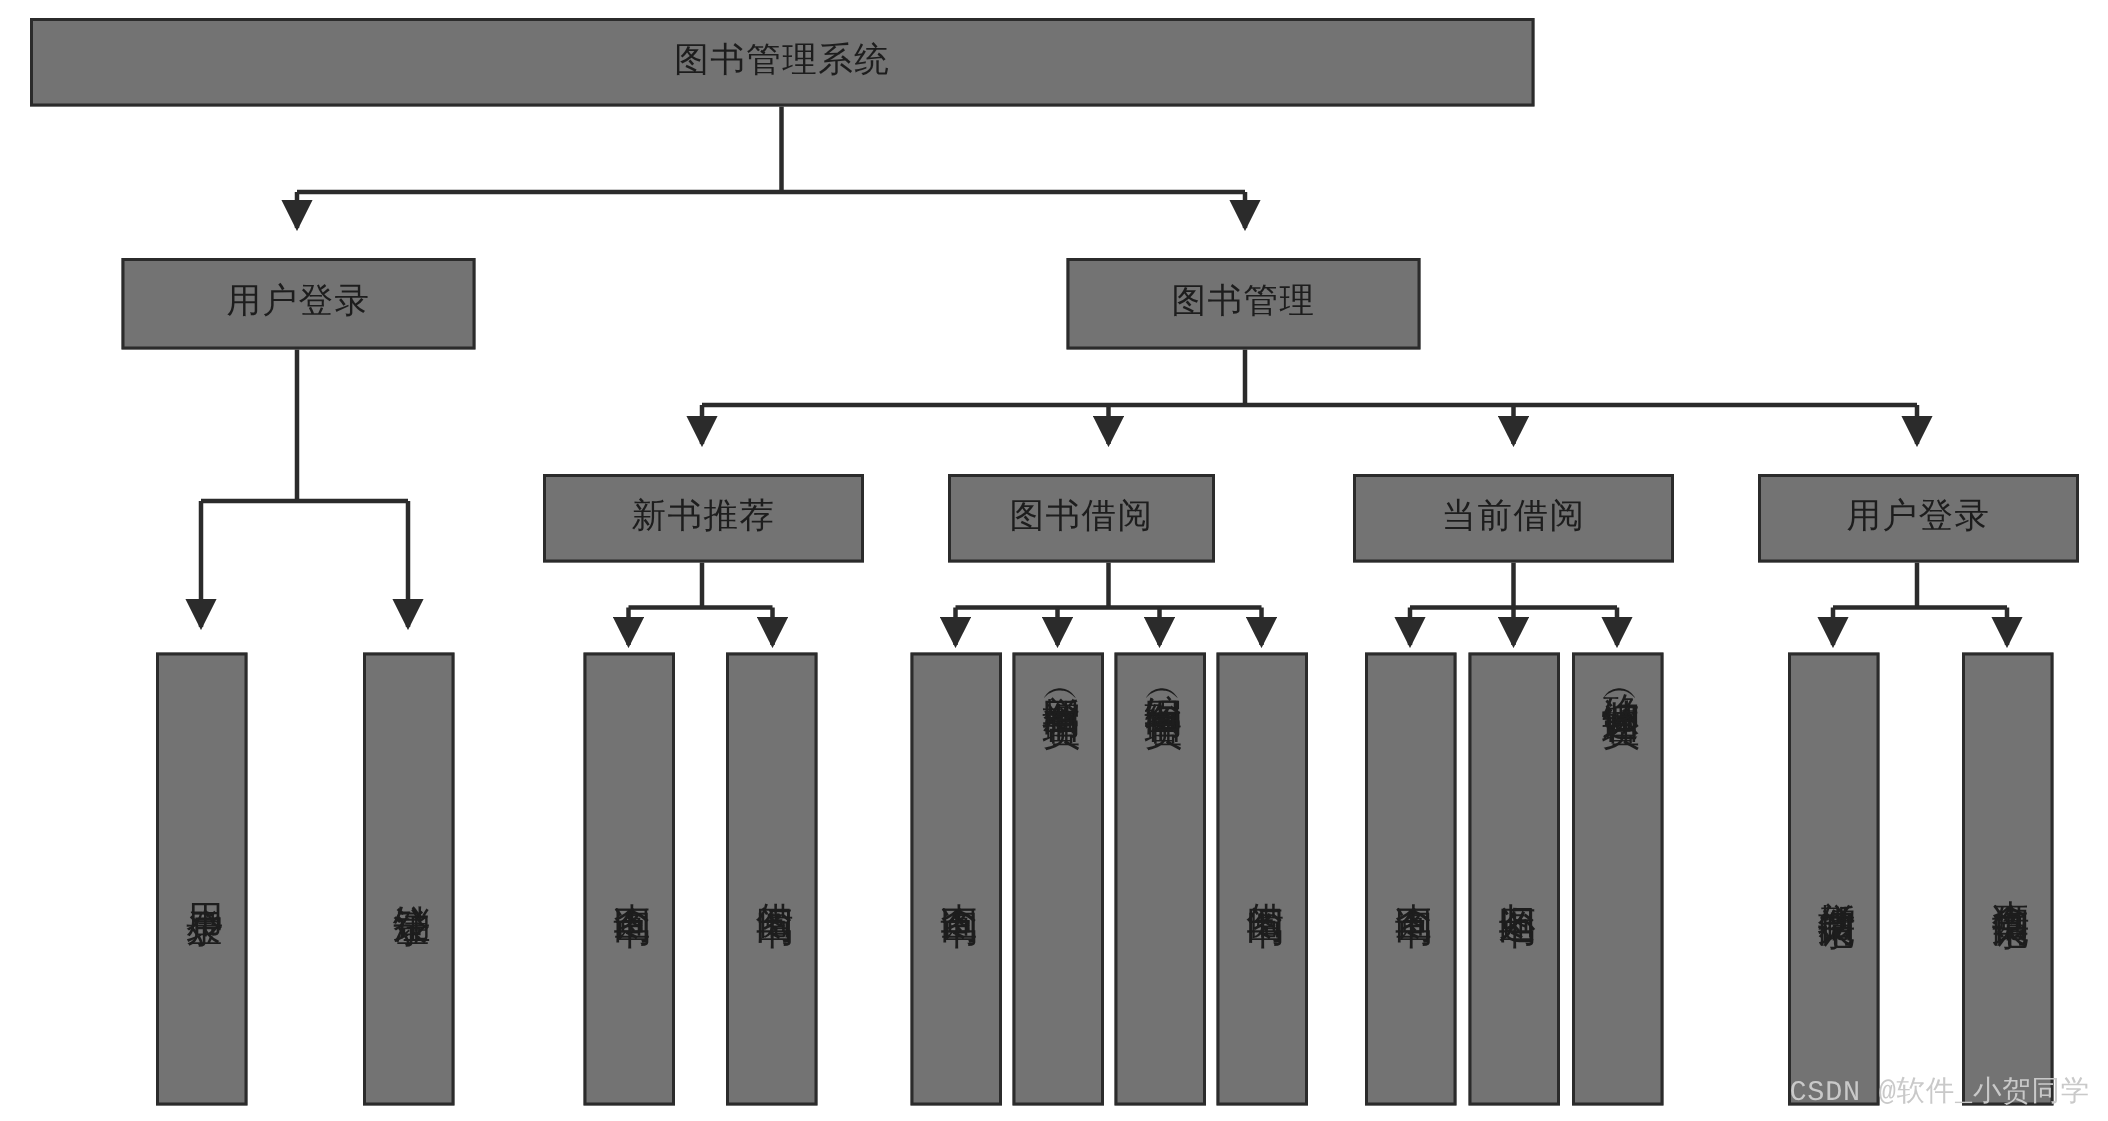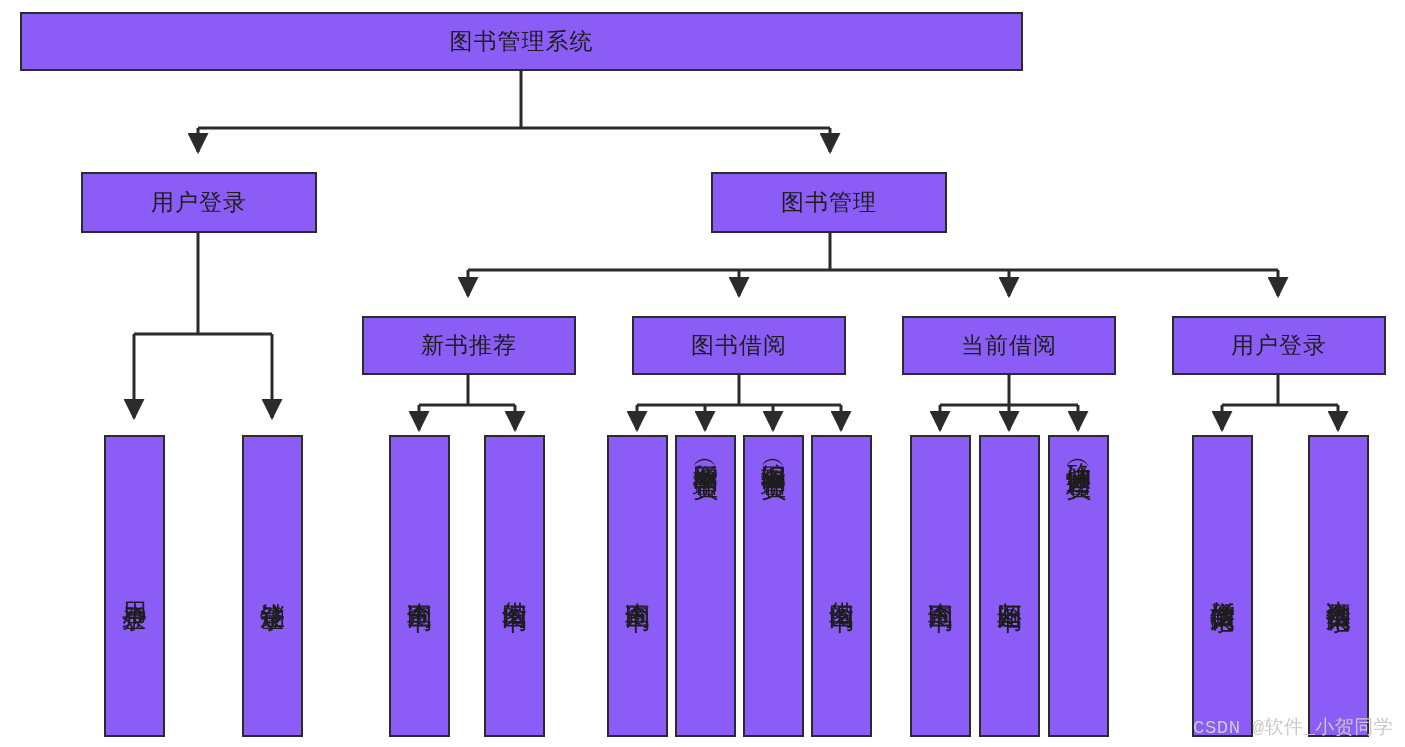--- a/index.html
+++ b/index.html
@@ -22,26 +22,27 @@
     position: absolute;
     left: 0;
     top: 0;
     width: 1405px;
     height: 747px;
     pointer-events: none;
   }
   .node {
     position: absolute;
     box-sizing: border-box;
-    background: #8b5cf6;
+    background: #737373;
     border: 2px solid #2b2b2b;
     display: flex;
     align-items: center;
     justify-content: center;
     color: #1d1d1d;
+    font-family: Liberation Mono, monospace;
   }
   .node .lbl {
     display: block;
     text-align: center;
     line-height: 1.05;
   }
   
   .node.horiz .lbl {
     writing-mode: horizontal-tb;
     font-size: 23px;
@@ -142,21 +143,21 @@
   <div class="node horiz" style="left:81px; top:172px; width:236px; height:61px;">
     <span class="lbl">用户登录</span>
   </div>
   <div class="node horiz" style="left:711px; top:172px; width:236px; height:61px;">
     <span class="lbl">图书管理</span>
   </div>
 
   <div class="node horiz" style="left:362px; top:316px; width:214px; height:59px;">
     <span class="lbl">新书推荐</span>
   </div>
-  <div class="node horiz" style="left:632px; top:316px; width:214px; height:59px;">
+  <div class="node horiz" style="left:632px; top:316px; width:178px; height:59px;">
     <span class="lbl">图书借阅</span>
   </div>
   <div class="node horiz" style="left:902px; top:316px; width:214px; height:59px;">
     <span class="lbl">当前借阅</span>
   </div>
   <div class="node horiz" style="left:1172px; top:316px; width:214px; height:59px;">
     <span class="lbl">用户登录</span>
   </div>
 
   <div class="node vert mid" style="left:104px; top:435px; width:61px; height:302px;">

